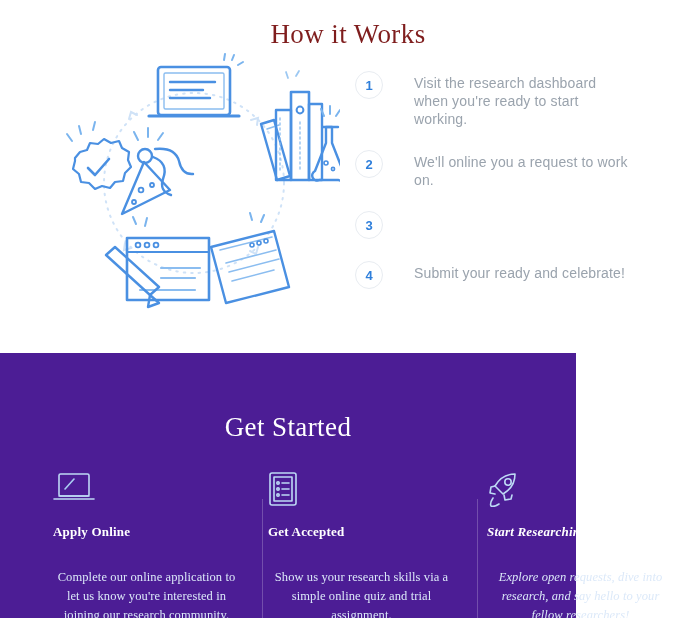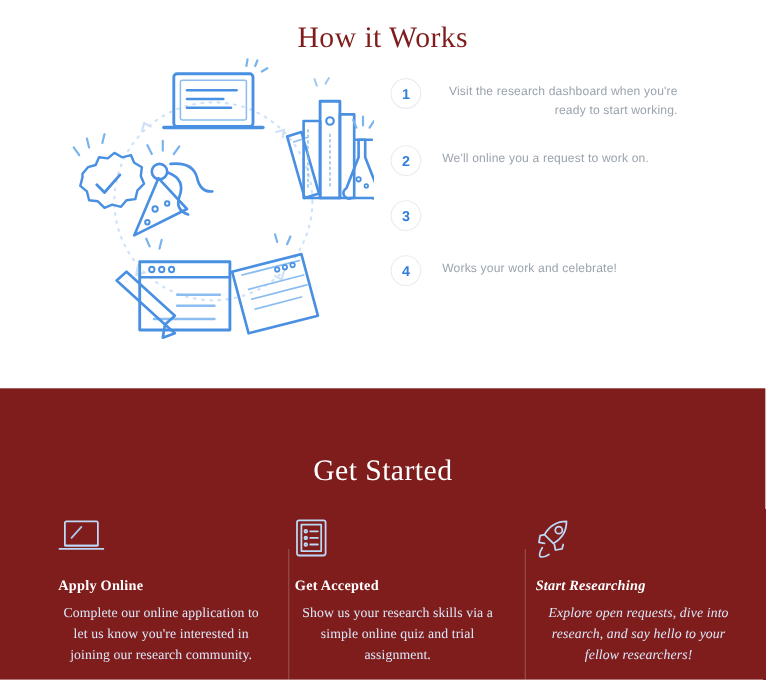--- a/index.html
+++ b/index.html
@@ -55,35 +55,34 @@
     display:flex;
     align-items:center;
     justify-content:center;
     font-family:"Liberation Sans", sans-serif;
     font-size:13px;
     font-weight:bold;
     color:#2f7fdb;
     margin-top:1px;
   }
   .step-text {
-    margin-left:19px;
-    font-size:11px;
+    margin-left:31px;
+    font-size:14px;
     line-height:18px;
     color:#9aa3ad;
     letter-spacing:0.15px;
     max-width:214px;
     padding-top:4px;
-    text-align:right;
   }
 
   
   .get-section {
     position:relative;
-    width:696px; height:265px;
-    background:#7f1d1d;
+    width:576px; height:265px;
+    background:#4c1d95;
   }
   .get-title {
     text-align:center;
     font-family:"Liberation Serif", serif;
     font-size:27px;
     font-weight:400;
     color:#ffffff;
     letter-spacing:0.4px;
     padding-top:59px;
   }
@@ -109,21 +108,21 @@
     height:38px;
     margin-bottom:15px;
   }
   .card-icon svg { display:block; }
   .card-title {
     font-family:"Liberation Serif", serif;
     font-size:13px;
     font-weight:bold;
     color:#ffffff;
     letter-spacing:0.2px;
-    margin-bottom:8px;
+    margin-bottom:28px;
   }
   .card-body {
     font-family:"Liberation Serif", serif;
     font-size:12.5px;
     line-height:19px;
     color:#dce9f9;
     letter-spacing:0.1px;
     text-align:center;
   }
   .card:nth-child(2) { padding-left:6px; }
@@ -246,21 +245,21 @@
         <div class="step-circle">2</div>
         <div class="step-text">We'll online you a request to work on.</div>
       </div>
 
       <div class="step">
         <div class="step-circle">3</div>
       </div>
 
       <div class="step">
         <div class="step-circle">4</div>
-        <div class="step-text">Works your work and celebrate!</div>
+        <div class="step-text">Submit your ready and celebrate!</div>
       </div>
 
     </div>
   </div>
 
   <div class="get-section">
 
     <div class="get-title">Get Started</div>
 
     <div class="cards">

